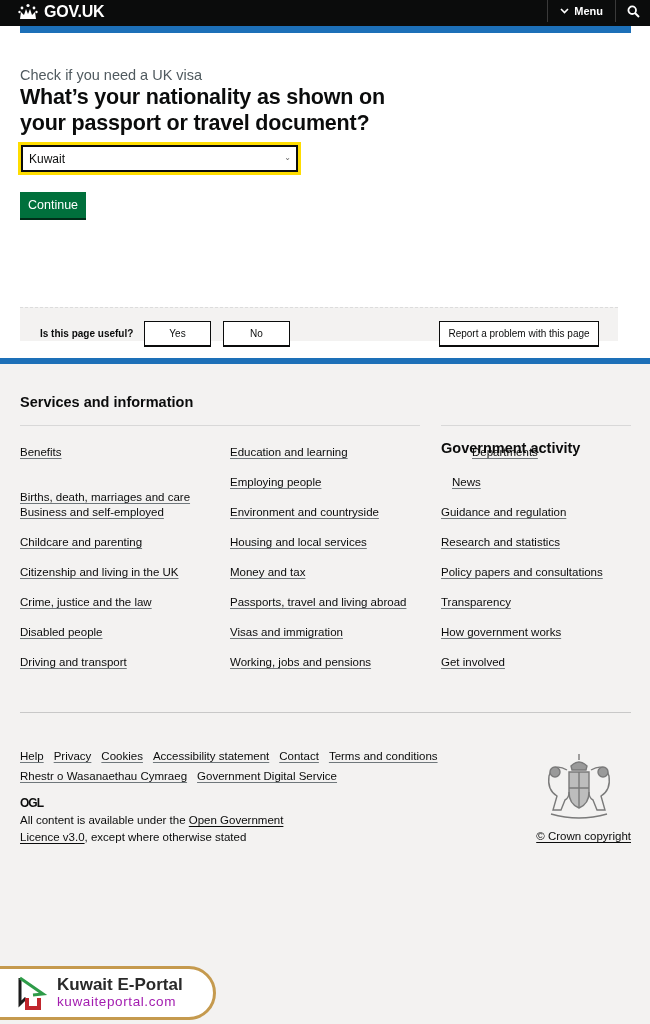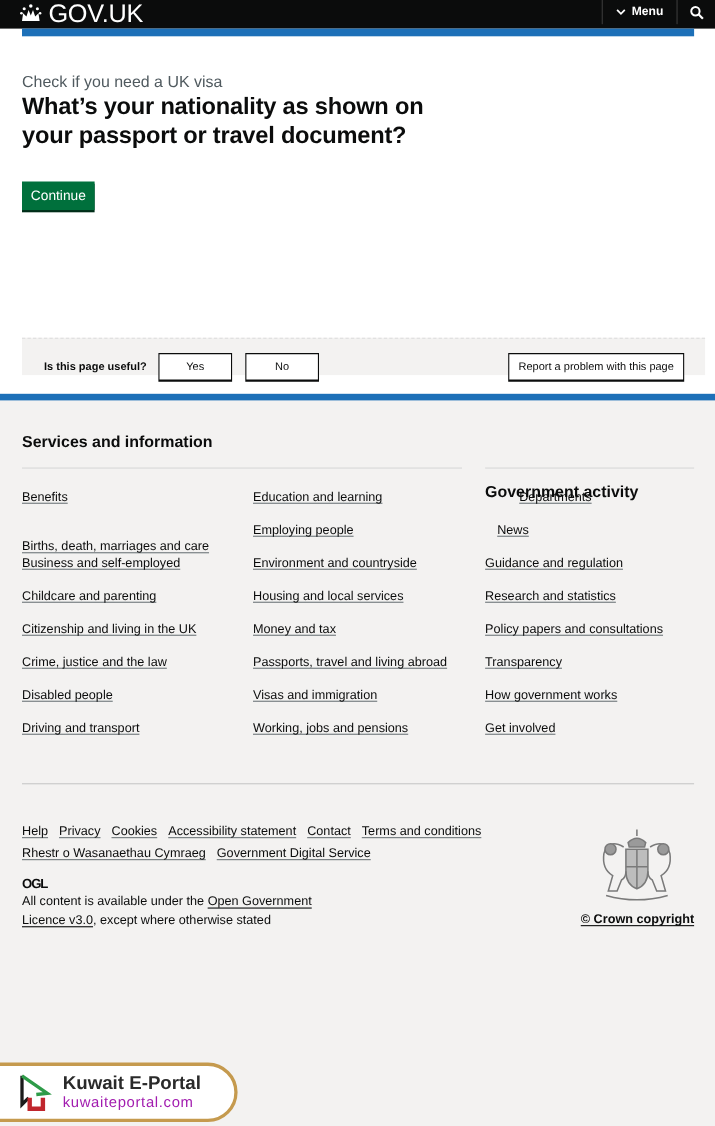--- a/index.html
+++ b/index.html
@@ -2,61 +2,61 @@
 <html><head>
   <meta charset="utf-8">
   <style>
     * { box-sizing: border-box; margin: 0; padding: 0; }
     html, body { width: 650px; height: 1024px; overflow: hidden; }
     body { font-family: "Liberation Sans", "DejaVu Sans", sans-serif; background: #f3f2f1; color: #0b0c0c; position: relative; }
     a { color: #0b0c0c; }
 
     
     .header { background: #0b0c0c; height: 26px; position: relative; }
-    .logo { position: absolute; left: 18px; top: 0; height: 24px; display: flex; align-items: center; color: #fff; font-weight: normal; font-size: 23px; letter-spacing: -0.2px; }
+    .logo { position: absolute; left: 18px; top: 0; height: 24px; display: flex; align-items: center; color: #fff; font-weight: bold; font-size: 16px; letter-spacing: -0.2px; }
     .logo svg { margin-right: 6px; }
     .hdr-right { position: absolute; right: 0; top: 0; height: 22px; display: flex; align-items: center; }
     .hdr-sep { width: 1px; height: 22px; background: #3a3a3a; }
     .menu-btn { display: flex; align-items: center; color: #fff; font-weight: bold; font-size: 11px; padding: 0 12px; height: 22px; cursor: pointer; }
     .menu-btn .chev { margin-right: 5px; font-size: 9px; }
     .search-btn { width: 34px; height: 22px; display: flex; align-items: center; justify-content: center; cursor: pointer; }
     .blue-bar { position: absolute; left: 20px; right: 19px; top: 26px; height: 7px; background: #1d70b8; }
     .white-top { background: #fff; height: 280px; position: relative; }
 
     
     .main { position: absolute; left: 20px; top: 67px; width: 400px; }
     .caption { color: #505a5f; font-size: 14.5px; margin-bottom: 1px; }
     .heading { font-weight: bold; font-size: 21.5px; line-height: 26px; letter-spacing: -0.2px; margin-bottom: 9px; }
     .select { width: 277px; height: 27px; border: 2px solid #0b0c0c; outline: 3px solid #ffdd00; background: #fff; position: relative; display: flex; align-items: center; padding-left: 6px; font-size: 12px; margin-left: 1px; cursor: pointer; }
     .select .arrow { position: absolute; right: 5px; top: 6px; font-size: 8px; color: #666; }
     .continue-btn { margin-top: 20px; display: inline-block; background: #00703c; color: #fff; font-size: 12.5px; padding: 6px 8px 6px 8px; box-shadow: 0 2px 0 #002d18; cursor: pointer; width: 66px; text-align: left; }
 
     
     .feedback-wrap { position: absolute; left: 0; right: 0; top: 280px; height: 80px; background: #fff; }
-    .feedback { position: absolute; left: 20px; right: 9px; top: 27px; height: 34px; background: #f3f2f1; border-top: 1px dashed #dcdcdc; }
+    .feedback { position: absolute; left: 20px; right: 32px; top: 27px; height: 34px; background: #f3f2f1; border-top: 1px dashed #dcdcdc; }
     .fb-q { position: absolute; left: 20px; top: 20px; font-size: 10px; font-weight: bold; }
     .fb-btn { position: absolute; top: 13px; height: 26px; background: #fff; border: 1px solid #0b0c0c; border-bottom: 2px solid #0b0c0c; font-size: 10px; display: flex; align-items: center; justify-content: center; cursor: pointer; }
     .fb-yes { left: 124px; width: 67px; }
     .fb-no { left: 203px; width: 67px; }
     .fb-report { right: 19px; width: 160px; }
     .footer-bar { position: absolute; left: 0; right: 0; top: 358px; height: 6px; background: #1d70b8; }
 
     
     .footer { position: absolute; left: 20px; right: 19px; top: 364px; }
     .fcol-head { position: absolute; top: 30px; font-weight: bold; font-size: 14.5px; }
     .fcol-rule { position: absolute; top: 61px; height: 1px; background: #d8d8d8; }
     .flink { position: absolute; font-size: 11.5px; text-decoration: underline; text-decoration-color: #6f777b; text-underline-offset: 2px; white-space: nowrap; cursor: pointer; }
     .meta-rule { position: absolute; left: 0; right: 0; top: 348px; height: 1px; background: #c8c8c8; }
     .meta-links { position: absolute; left: 0; top: 382px; width: 480px; font-size: 11.5px; line-height: 20px; }
     .meta-links a { margin-right: 10px; text-decoration: underline; text-underline-offset: 2px; text-decoration-color: #6f777b; cursor: pointer; }
     .ogl { position: absolute; left: 0; top: 432px; font-weight: 900; font-size: 12px; letter-spacing: -1px; }
     .licence { position: absolute; left: 0; top: 448px; font-size: 11.5px; line-height: 17px; width: 300px; }
     .licence a { text-decoration: underline; text-underline-offset: 2px; cursor: pointer; }
     .crest { position: absolute; right: 12px; top: 388px; width: 80px; height: 72px; }
-    .copyright { position: absolute; right: 0; top: 466px; font-size: 11.5px; text-decoration: underline; text-underline-offset: 2px; cursor: pointer; font-weight: bold; }
+    .copyright { position: absolute; right: 0; top: 466px; font-size: 11.5px; text-decoration: underline; text-underline-offset: 2px; cursor: pointer; }
 
     
     .wm { position: absolute; left: -4px; top: 966px; width: 220px; height: 54px; border: 3px solid #c59a4e; border-radius: 0 28px 28px 0; background: #fff; display: flex; align-items: center; }
     .wm-icon { margin-left: 18px; margin-right: 8px; }
     .wm-title { font-weight: bold; font-size: 17px; color: #2a2a2a; line-height: 18px; }
     .wm-sub { font-size: 13.5px; color: #a21caf; letter-spacing: 0.6px; line-height: 16px; }
   </style>
 </head>
 <body>
 
@@ -92,20 +92,24 @@
           <path d="M8 8 L12 12" stroke="#fff" stroke-width="2"></path>
         </svg>
       </div>
     </div>
   </div>
   <div class="blue-bar"></div>
 
   <div class="main">
     <div class="caption">Check if you need a UK visa</div>
     <h1 class="heading">What’s your nationality as shown on your passport or travel document?</h1>
+    <div class="select">
+      <span>Kuwait</span>
+      <span class="arrow">⌄</span>
+    </div>
     <div class="continue-btn">Continue</div>
   </div>
 </div>
 
 <div class="feedback-wrap">
   <div class="feedback">
     <div class="fb-q">Is this page useful?</div>
     <div class="fb-btn fb-yes">Yes</div>
     <div class="fb-btn fb-no">No</div>
     <div class="fb-btn fb-report">Report a problem with this page</div>

